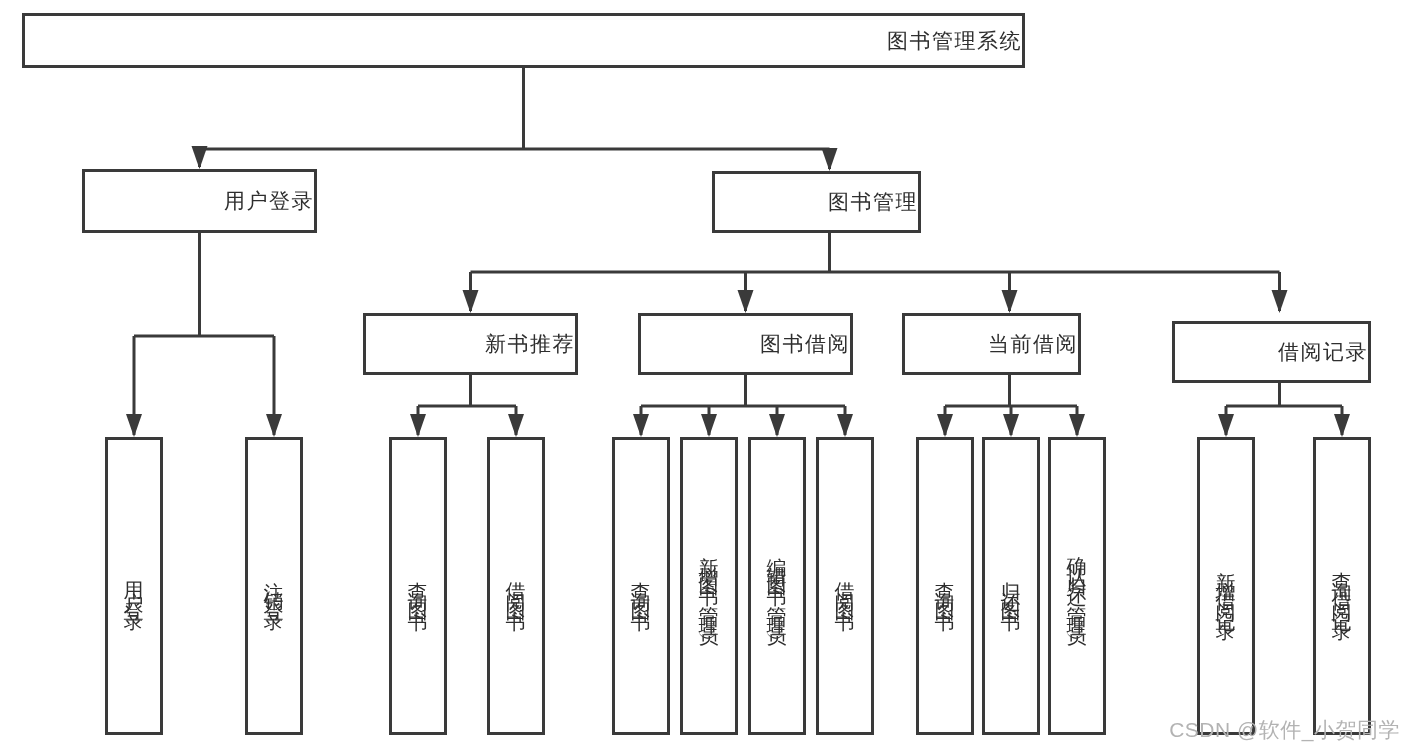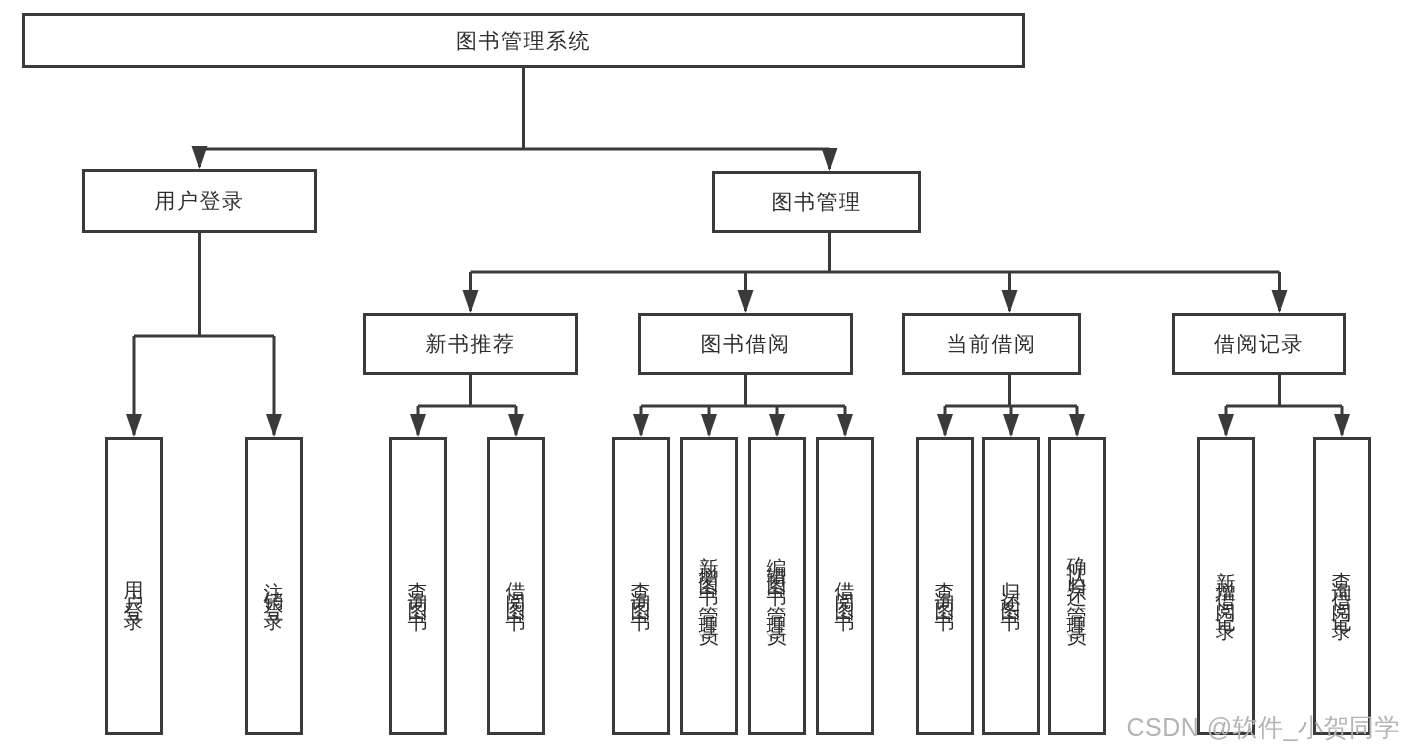--- a/index.html
+++ b/index.html
@@ -10,29 +10,29 @@
     font-family:"Liberation Sans", sans-serif;
     overflow:hidden;
   }
   svg.connectors { position:absolute; left:0; top:0; z-index:1; }
   .box {
     position:absolute; z-index:2; box-sizing:border-box;
     background:#ffffff; border:3px solid var(--line);
     display:flex; align-items:center; justify-content:center;
     color:var(--text);
   }
-  .hbox { font-size:21px; letter-spacing:1.5px; }
+  .hbox { font-size:21px; letter-spacing:1.5px;justify-content:flex-end; }
   .leaf .vtext {
     writing-mode:vertical-rl; text-orientation:mixed;
     font-size:20px; letter-spacing:10px; line-height:1;
     white-space:nowrap;
   }
   .watermark {
     position:absolute; right:5px; bottom:3px; z-index:3;
-    font-size:25px; color:var(--wm); letter-spacing:0.5px;
+    font-size:21px; color:var(--wm); letter-spacing:0.5px;
   }
 </style>
 </head>
 <body>
 
 <div class="canvas">
 
   <svg class="connectors" width="1405" height="747" viewBox="0 0 1405 747">
     <g stroke="#3a3a3a" stroke-width="3" fill="none">
 
@@ -86,21 +86,21 @@
 
   <div class="box hbox" style="left:638px;top:313px;width:215px;height:62px">
     <span>图书借阅</span>
   </div>
   <div class="box hbox" style="left:363px;top:313px;width:215px;height:62px">
     <span>新书推荐</span>
   </div>
   <div class="box hbox" style="left:902px;top:313px;width:179px;height:62px">
     <span>当前借阅</span>
   </div>
-  <div class="box hbox" style="left:1172px;top:313px;width:174px;height:62px">
+  <div class="box hbox" style="left:1172px;top:321px;width:199px;height:62px">
     <span>借阅记录</span>
   </div>
 
   <div class="box leaf" style="left:105px;top:437px;width:58px;height:298px">
     <span class="vtext">用户登录</span>
   </div>
   <div class="box leaf" style="left:245px;top:437px;width:58px;height:298px">
     <span class="vtext">注销登录</span>
   </div>
 

